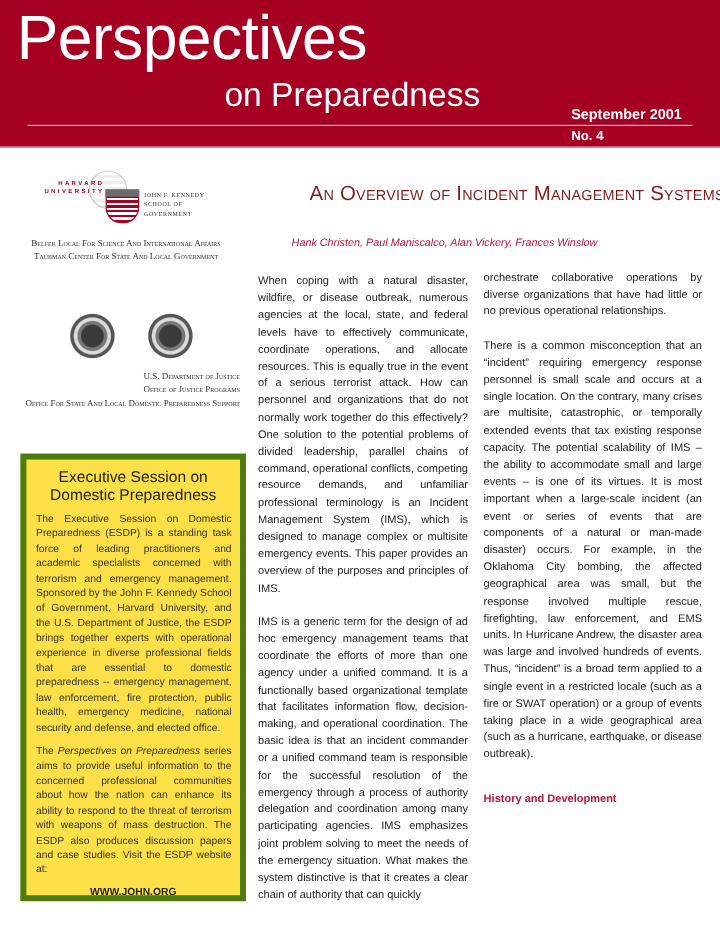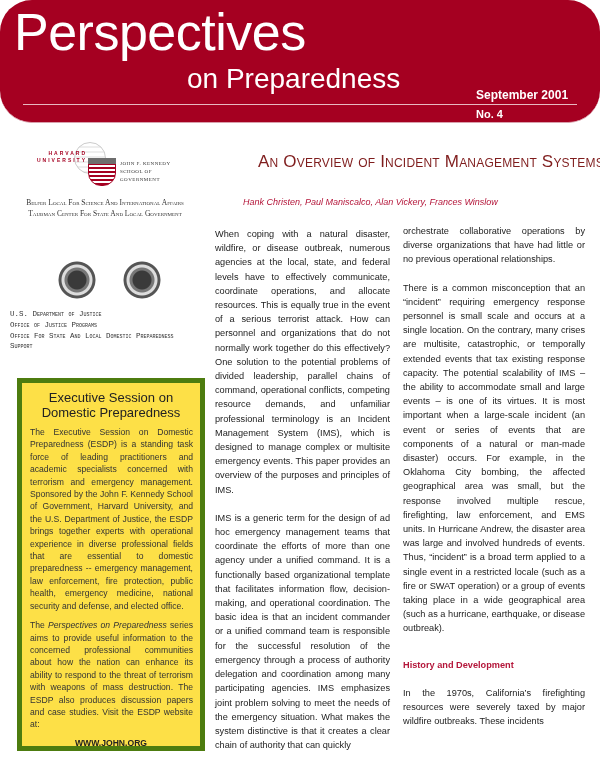--- a/index.html
+++ b/index.html
@@ -1,17 +1,17 @@
 <!DOCTYPE html>
 <html><head>
 <meta charset="utf-8">
 <style>
   html, body { margin:0; padding:0; }
   body { width:600px; height:776px; background:#ffffff; position:relative; overflow:hidden; font-family:"Liberation Sans", sans-serif; color:#222; }
-  .masthead { position:absolute; left:0; top:0; width:600px; height:122px; background:#a50021; border-bottom:1px solid #d9a0ac;border-radius:32px; }
+  .masthead { position:absolute; left:0; top:0; width:600px; height:122px; background:#a50021; border-bottom:1px solid #d9a0ac; }
   .mast-title { position:absolute; left:14px; top:2px; font-size:52px; color:#fff; letter-spacing:-0.5px; line-height:60px; }
   .mast-sub { position:absolute; left:187px; top:62px; font-size:28px; color:#fff; line-height:34px; }
   .mast-rule { position:absolute; left:23px; top:104px; width:554px; height:1px; background:#e8b7c0; }
   .mast-date { position:absolute; left:476px; top:88px; font-size:12px; font-weight:bold; color:#fff; }
   .mast-no { position:absolute; left:476px; top:108px; font-size:11px; font-weight:bold; color:#fff; }
 
   .logo-block { position:absolute; left:30px; top:142px; width:160px; height:48px; }
   .globe { position:absolute; left:44px; top:0; width:30px; height:30px; border-radius:50%; border:1px solid #ccc; background:repeating-linear-gradient(0deg, #eee 0 2px, #fff 2px 5px); }
   .harvard-text { position:absolute; left:2px; top:8px; font-size:5px; color:#a50021; letter-spacing:2px; line-height:7px; text-align:right; width:55px; font-weight:bold; }
   .shield { position:absolute; left:58px; top:16px; width:26px; height:26px; background:repeating-linear-gradient(180deg, #a50021 0 2px, #fff 2px 4px); border-radius:0 0 13px 13px; border:1px solid #a50021; }
@@ -19,21 +19,21 @@
   .ksg-text { position:absolute; left:90px; top:18px; font-size:5px; color:#333; line-height:8px; letter-spacing:0.5px; font-family:"Liberation Serif", serif; }
 
   .centers { position:absolute; left:10px; top:198px; width:190px; text-align:center; font-family:"Liberation Serif", serif; font-size:7.5px; color:#333; font-variant:small-caps; line-height:10px; }
   .centers p { margin:0 0 1px 0; }
 
   .seals { position:absolute; left:55px; top:261px; width:120px; height:40px; }
   .seal { position:absolute; top:0; width:38px; height:38px; border-radius:50%; background:radial-gradient(circle, #3a3a3a 0 9px, #777 10px 12px, #ddd 13px 15px, #555 16px 18px, #fff 19px); }
   .seal.s1 { left:3px; }
   .seal.s2 { left:68px; }
 
-  .doj { position:absolute; left:10px; top:309px; width:190px; text-align:left; font-family:Liberation Mono, monospace; font-size:7.5px; color:#333; font-variant:small-caps; line-height:10px; }
+  .doj { position:absolute; left:10px; top:309px; width:190px; text-align:right; font-family:Liberation Serif, serif; font-size:7.5px; color:#333; font-variant:small-caps; line-height:10px; }
   .doj p { margin:0 0 1px 0; }
 
   .esdp-box { position:absolute; left:17px; top:378px; width:178px; height:363px; background:#fde047; border:5px solid #4d7c0f; }
   .esdp-title { text-align:center; font-size:13px; color:#222; line-height:15px; margin-top:7px; }
   .esdp-body { margin:6px 7px 0 8px; font-size:8.6px; line-height:12.4px; text-align:justify; color:#333; }
   .esdp-body p { margin:0 0 7px 0; }
   .esdp-url { text-align:center; font-weight:bold; font-size:8.6px; margin-top:6px; color:#222; }
 
   .article-title { position:absolute; left:234px; top:152px; width:370px; font-size:17px; color:#7f1d1d; font-variant:small-caps; line-height:20px; letter-spacing:0.2px;margin-left:24px; }
   .authors { position:absolute; left:219px; top:197px; font-size:9px; font-style:italic; color:#b4163a;margin-left:24px; }
@@ -99,14 +99,13 @@
 
 <div class="col col1">
   <p>When coping with a natural disaster, wildfire, or disease outbreak, numerous agencies at the local, state, and federal levels have to effectively communicate, coordinate operations, and allocate resources. This is equally true in the event of a serious terrorist attack. How can personnel and organizations that do not normally work together do this effectively? One solution to the potential problems of divided leadership, parallel chains of command, operational conflicts, competing resource demands, and unfamiliar professional terminology is an Incident Management System (IMS), which is designed to manage complex or multisite emergency events. This paper provides an overview of the purposes and principles of IMS.</p>
   <p>IMS is a generic term for the design of ad hoc emergency management teams that coordinate the efforts of more than one agency under a unified command. It is a functionally based organizational template that facilitates information flow, decision-making, and operational coordination. The basic idea is that an incident commander or a unified command team is responsible for the successful resolution of the emergency through a process of authority delegation and coordination among many participating agencies. IMS emphasizes joint problem solving to meet the needs of the emergency situation. What makes the system distinctive is that it creates a clear chain of authority that can quickly</p>
 </div>
 
 <div class="col col2">
   <p>orchestrate collaborative operations by diverse organizations that have had little or no previous operational relationships.</p>
   <p>There is a common misconception that an “incident” requiring emergency response personnel is small scale and occurs at a single location. On the contrary, many crises are multisite, catastrophic, or temporally extended events that tax existing response capacity. The potential scalability of IMS – the ability to accommodate small and large events – is one of its virtues. It is most important when a large-scale incident (an event or series of events that are components of a natural or man-made disaster) occurs. For example, in the Oklahoma City bombing, the affected geographical area was small, but the response involved multiple rescue, firefighting, law enforcement, and EMS units. In Hurricane Andrew, the disaster area was large and involved hundreds of events. Thus, “incident” is a broad term applied to a single event in a restricted locale (such as a fire or SWAT operation) or a group of events taking place in a wide geographical area (such as a hurricane, earthquake, or disease outbreak).</p>
   <div class="section-head">History and Development</div>
-  <p>In the 1970s, California’s firefighting resources were severely taxed by major wildfire outbreaks. These incidents</p>
 </div>
 
 </body></html>

